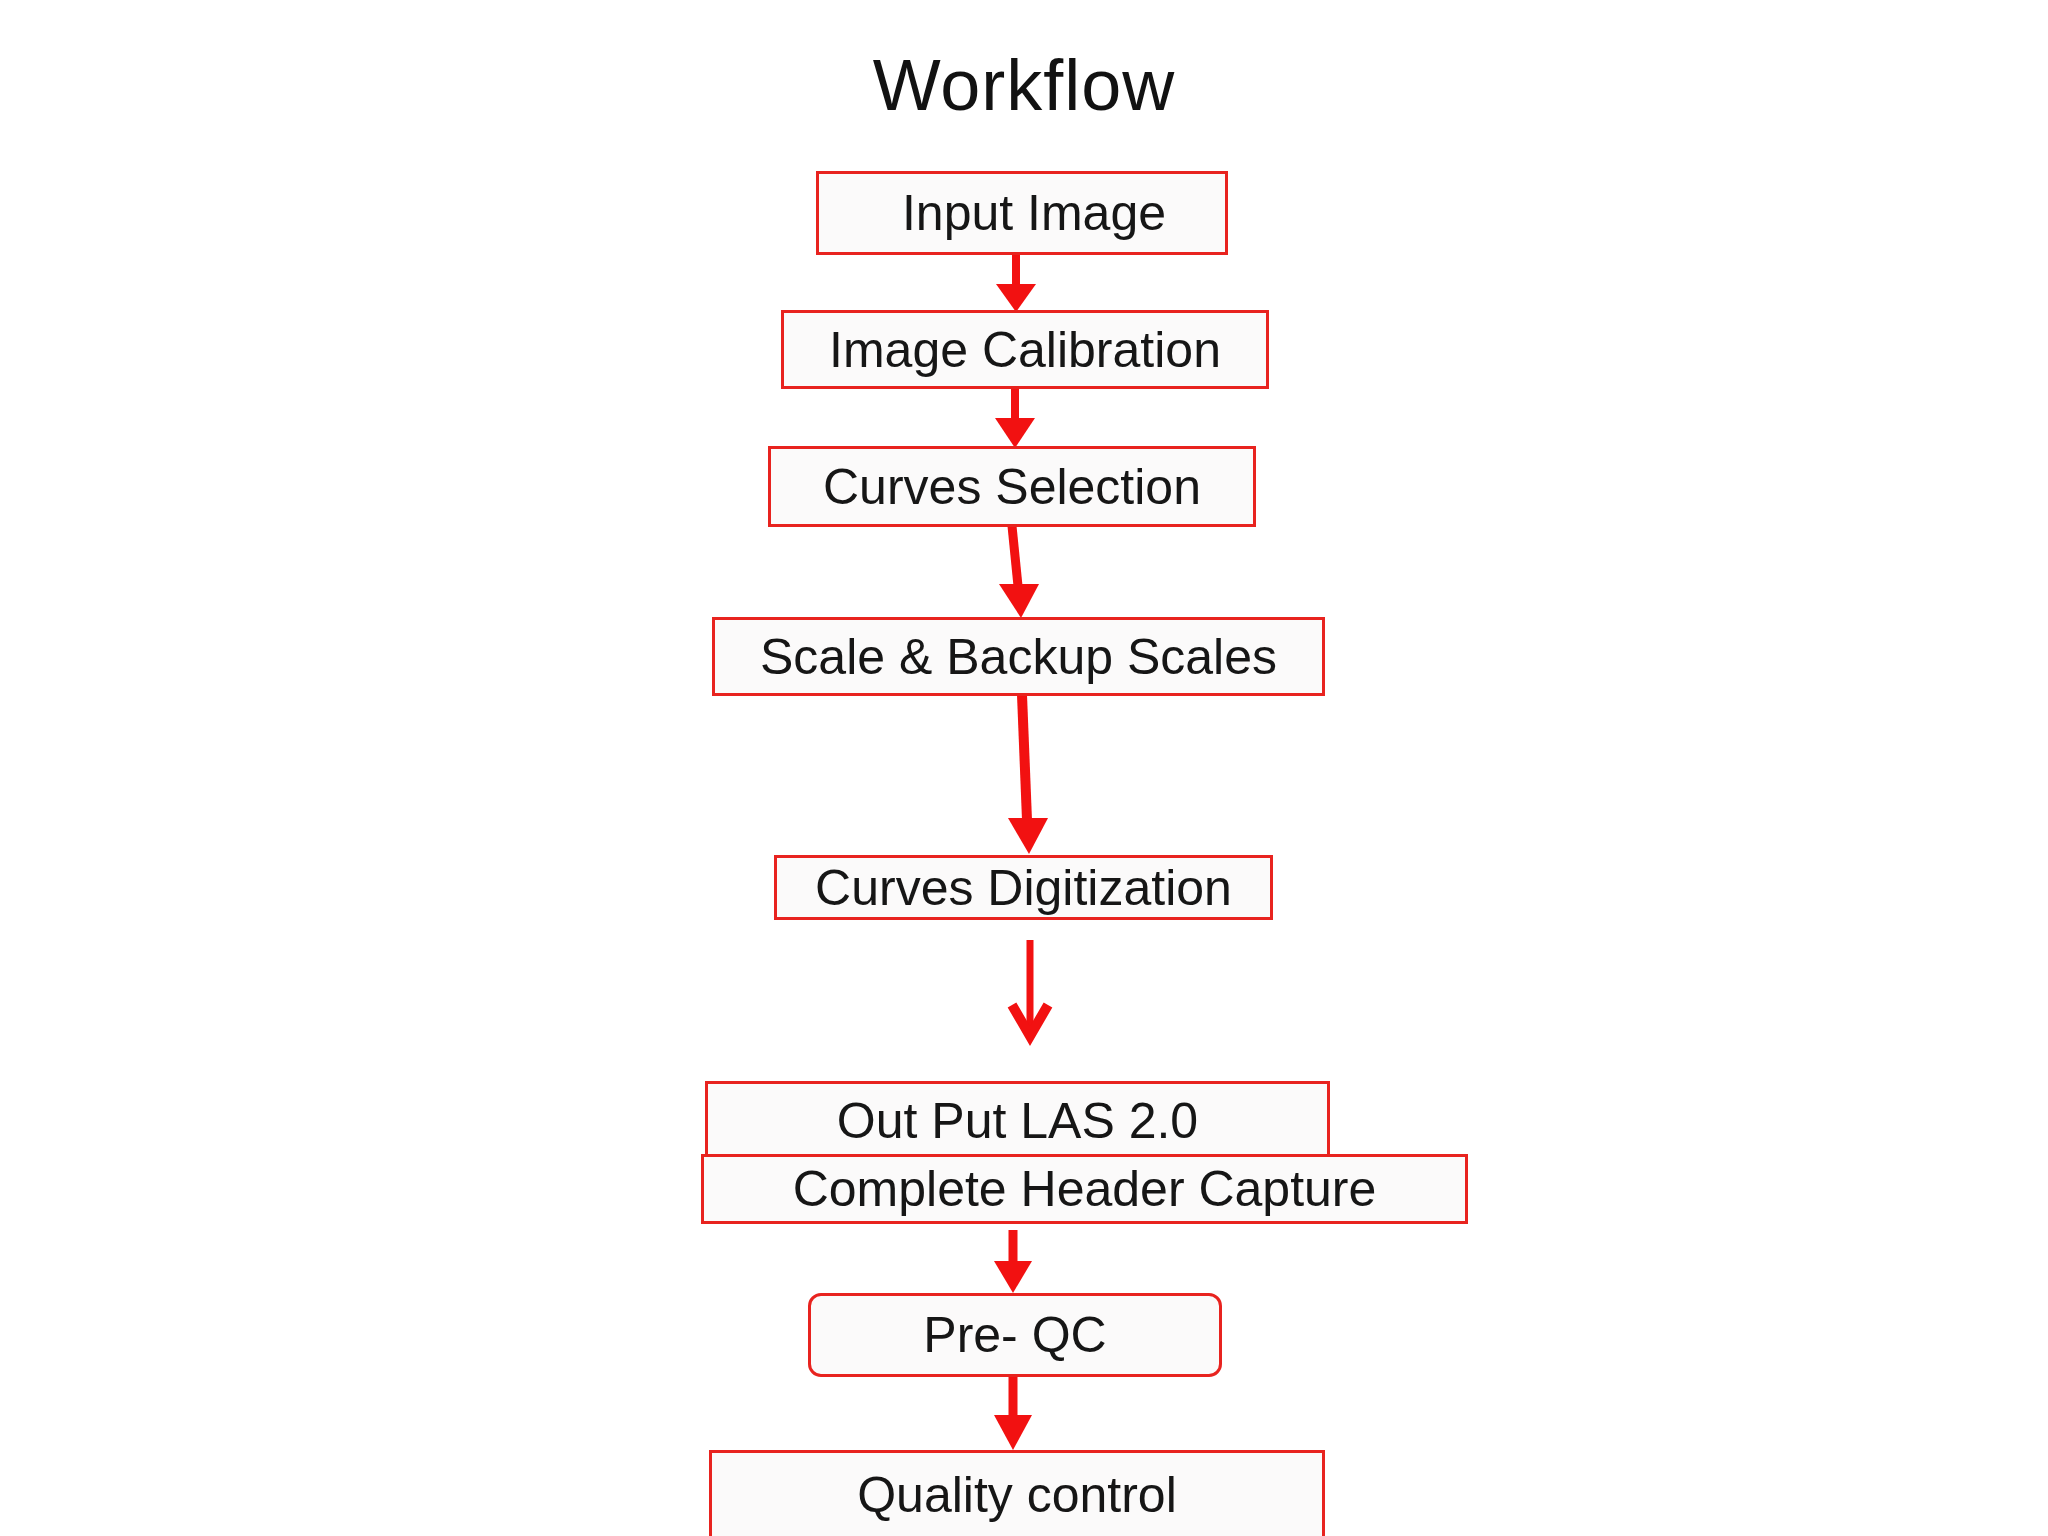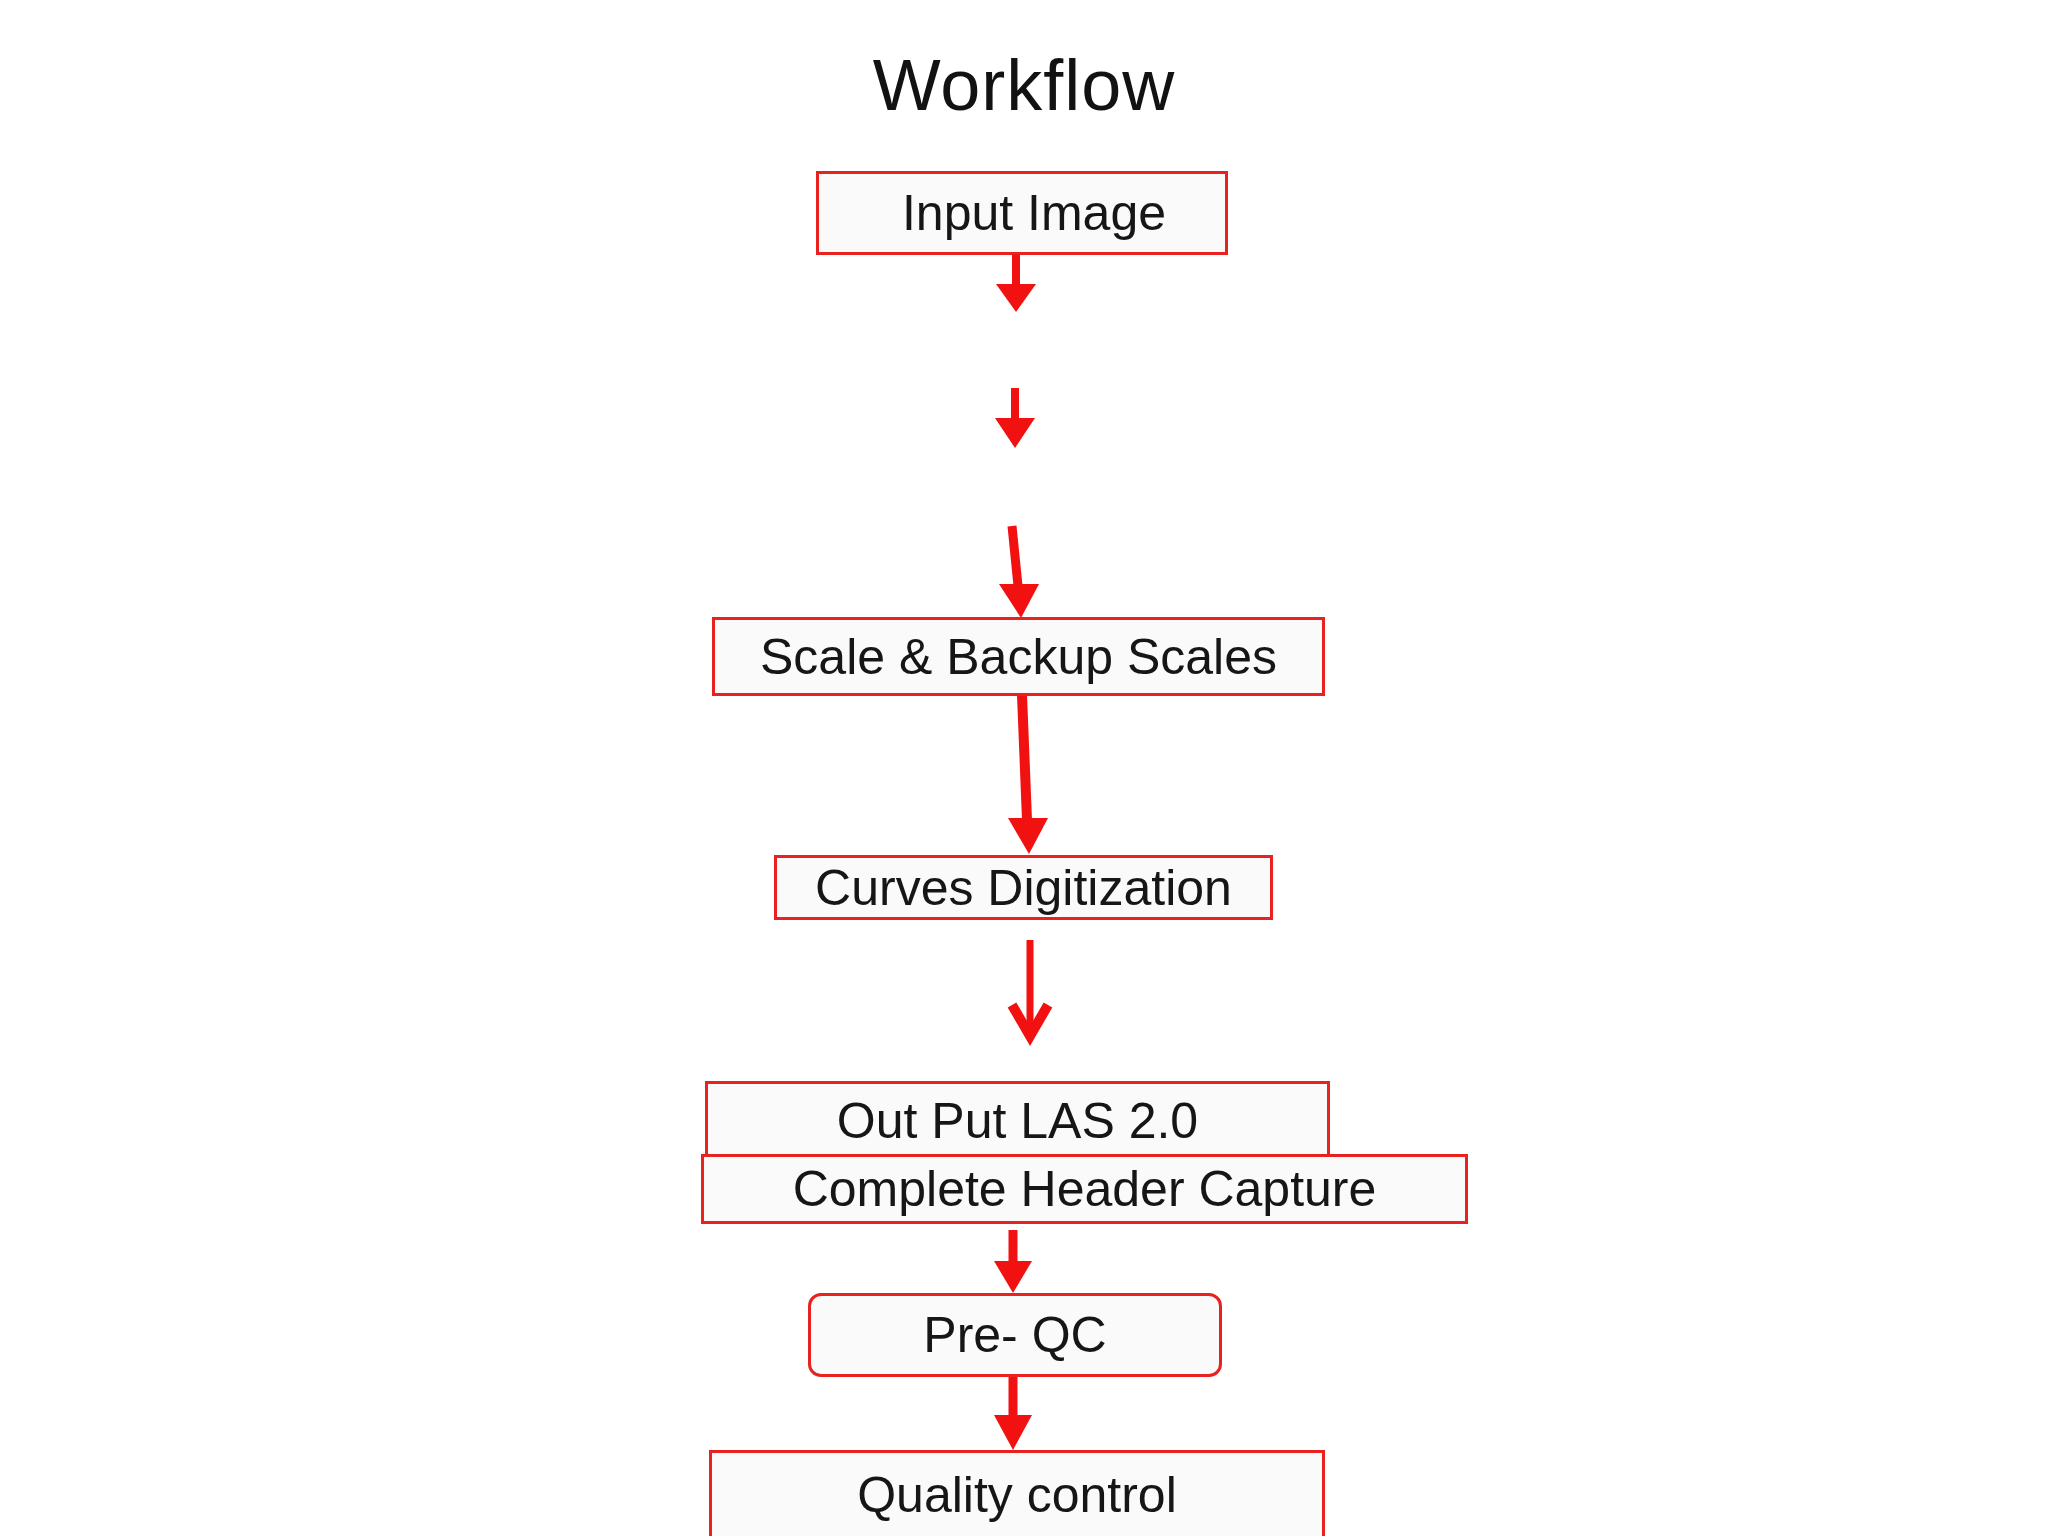--- a/index.html
+++ b/index.html
@@ -106,20 +106,26 @@
 
     <g>
       <line class="arrow-shaft" x1="1013" y1="1375" x2="1013" y2="1417" stroke-width="9"></line>
       <polygon class="arrow-head" points="994,1415 1032,1415 1013,1450"></polygon>
     </g>
   </svg>
 
   <div class="flow-box s1">
     <span>Input Image</span>
   </div>
+  <div class="flow-box s2">
+    <span>Image Calibration</span>
+  </div>
+  <div class="flow-box s3">
+    <span>Curves Selection</span>
+  </div>
   <div class="flow-box s4">
     <span>Scale &amp; Backup Scales</span>
   </div>
   <div class="flow-box s5">
     <span>Curves Digitization</span>
   </div>
   <div class="flow-box s6">
     <span>Out Put LAS 2.0</span>
   </div>
   <div class="flow-box s7">

